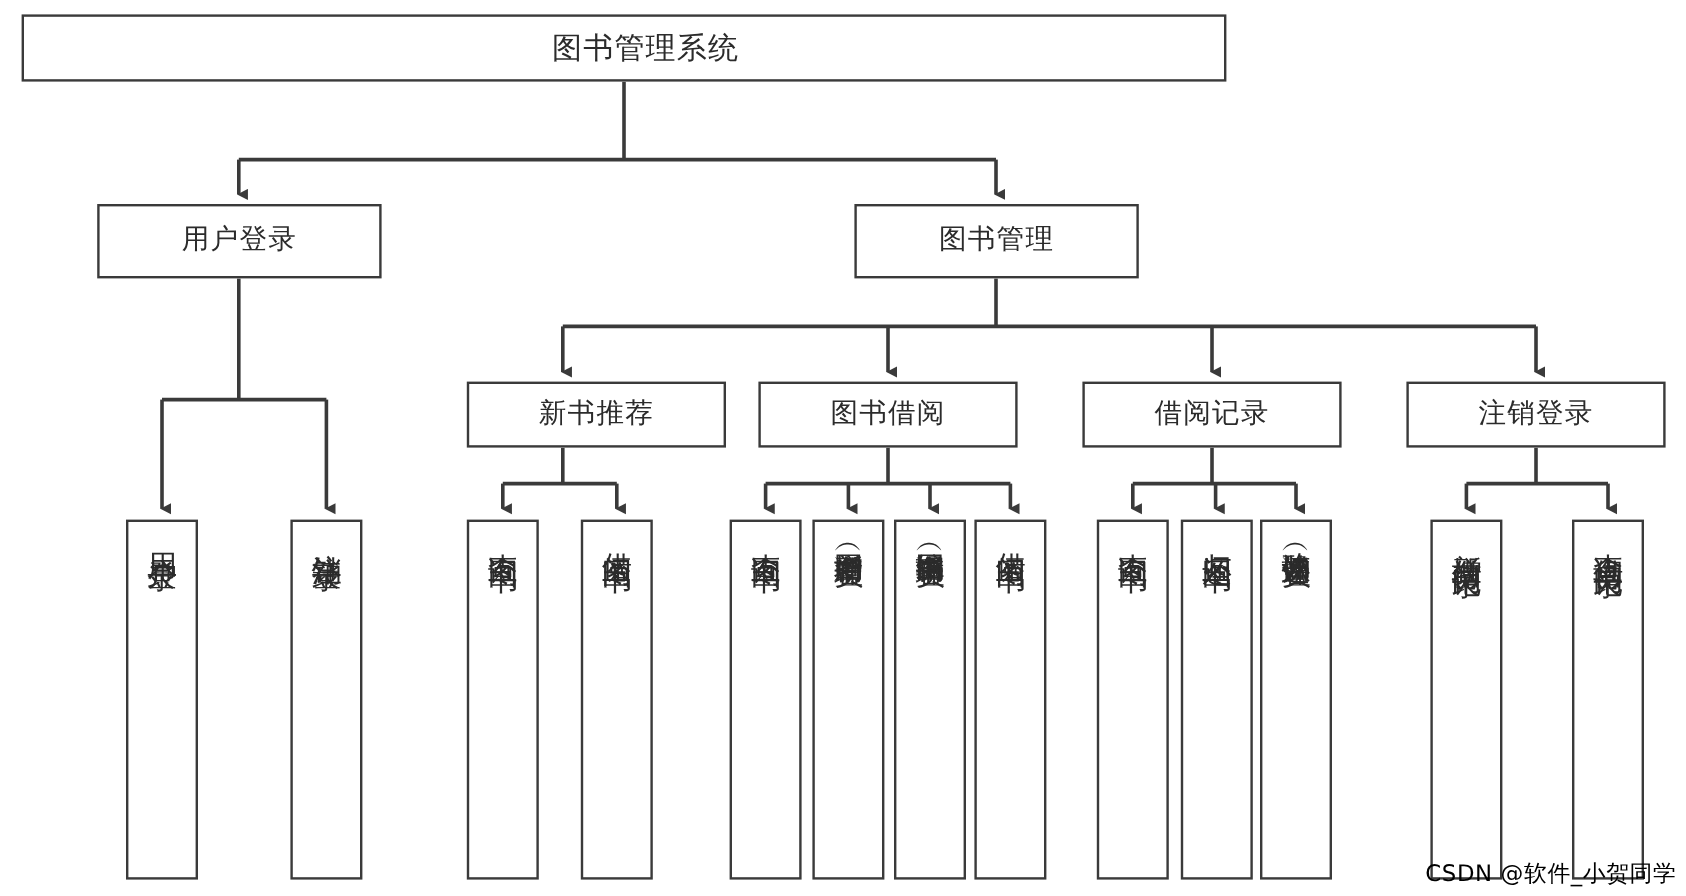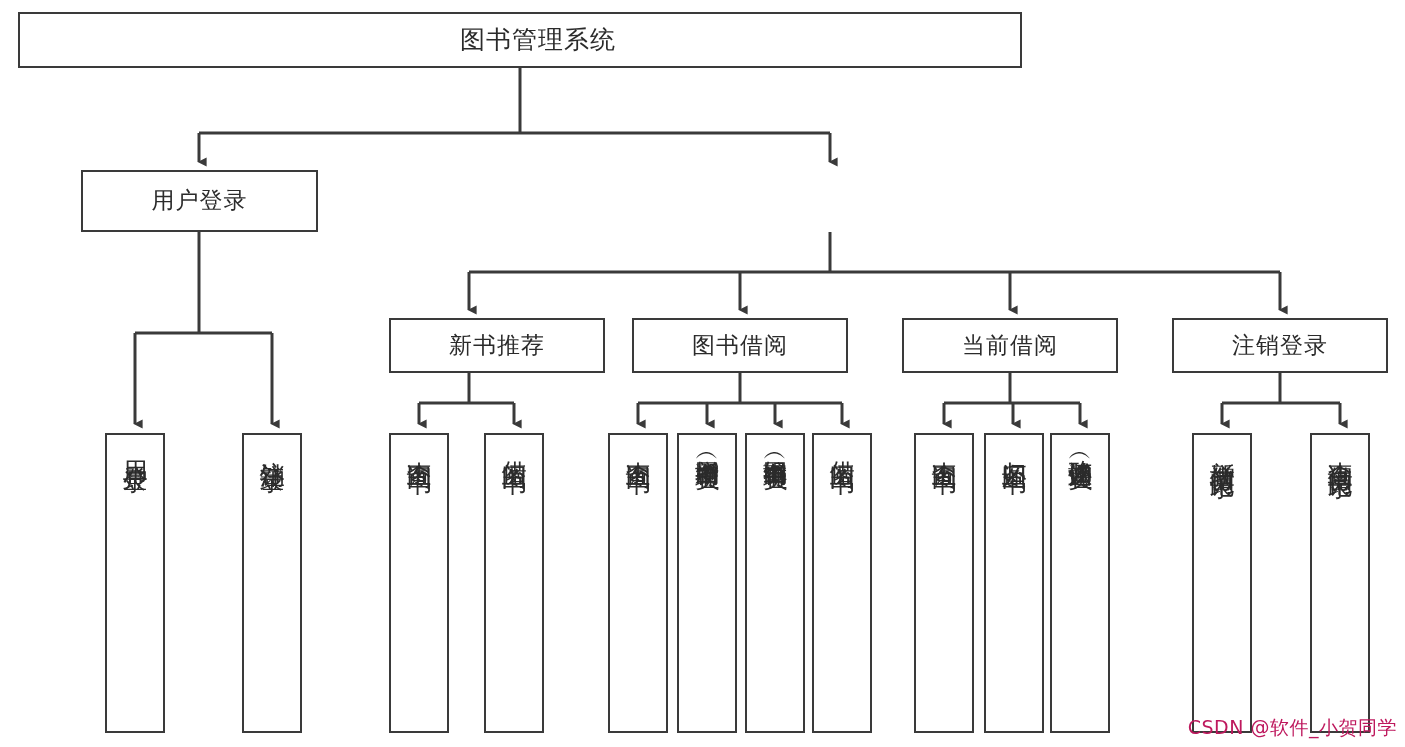--- a/index.html
+++ b/index.html
@@ -63,21 +63,21 @@
     letter-spacing: 1px;
   }
   #root-node .lbl {
     font-size: 25px;
   }
   .watermark {
     position: absolute;
     right: 8px;
     bottom: 6px;
     font-size: 19px;
-    color: #be185d;
+    color: #000000;
     letter-spacing: 0.5px;
     white-space: nowrap;
   }
 </style>
 </head>
 <body>
 
 <div id="canvas">
 
   <svg class="edges" viewBox="0 0 1405 747">
@@ -130,29 +130,32 @@
     </g>
   </svg>
 
   <div class="node h" id="root-node" style="left:18px; top:12px; width:1004px; height:56px;padding-left:36px;">
     <span class="lbl">图书管理系统</span>
   </div>
 
   <div class="node h" style="left:81px; top:170px; width:237px; height:62px;">
     <span class="lbl">用户登录</span>
   </div>
+  <div class="node h" style="left:712px; top:170px; width:237px; height:62px;">
+    <span class="lbl">图书管理</span>
+  </div>
 
   <div class="node h" style="left:361px; top:318px; width:216px; height:55px;margin-left:28px;">
     <span class="lbl">新书推荐</span>
   </div>
   <div class="node h" style="left:632px; top:318px; width:216px; height:55px;text-align:right;">
     <span class="lbl">图书借阅</span>
   </div>
   <div class="node h" style="left:902px; top:318px; width:216px; height:55px;">
-    <span class="lbl">当前借阅</span>
+    <span class="lbl">借阅记录</span>
   </div>
   <div class="node h" style="left:1172px; top:318px; width:216px; height:55px;">
     <span class="lbl">注销登录</span>
   </div>
 
   <div class="node v" style="left:105px; top:433px; width:60px; height:300px;">
     <span class="lbl">用户登录</span>
   </div>
   <div class="node v" style="left:242px; top:433px; width:60px; height:300px;">
     <span class="lbl">注销登录</span>

